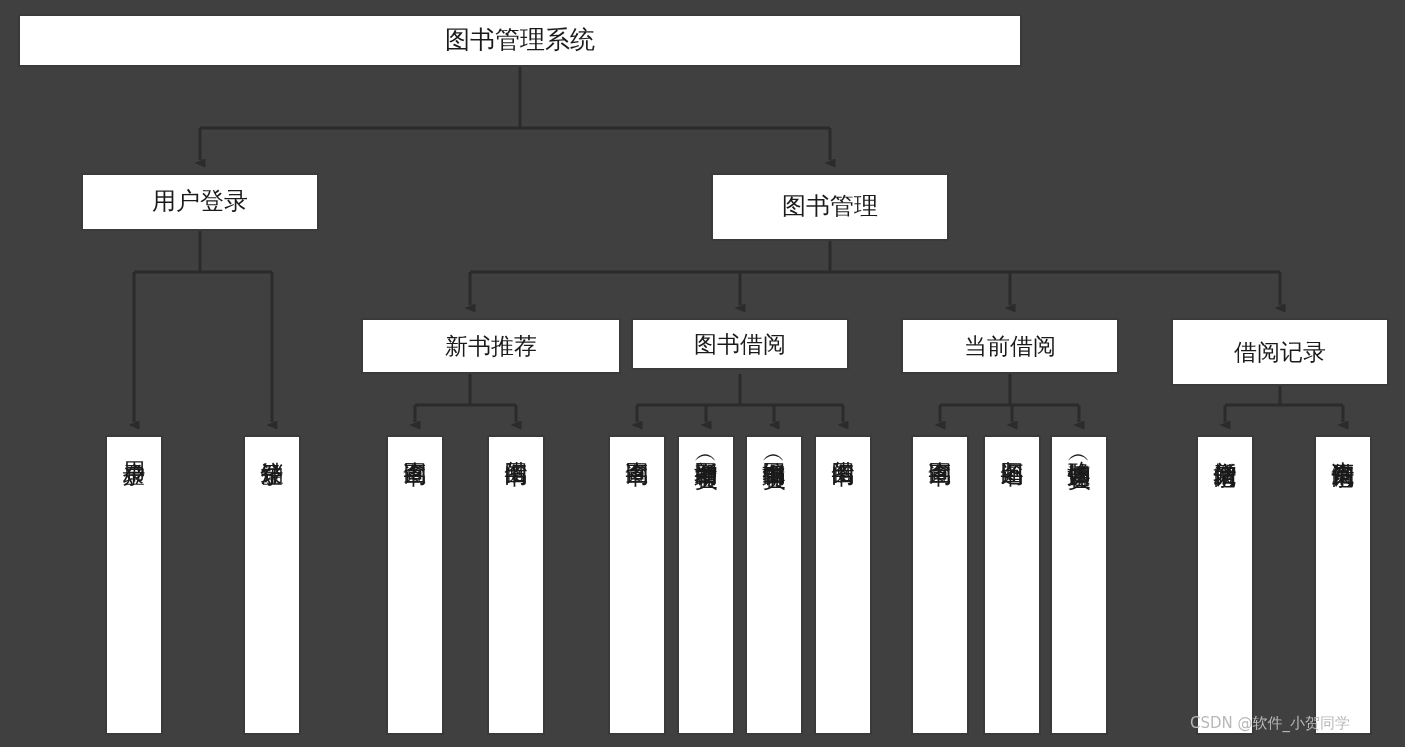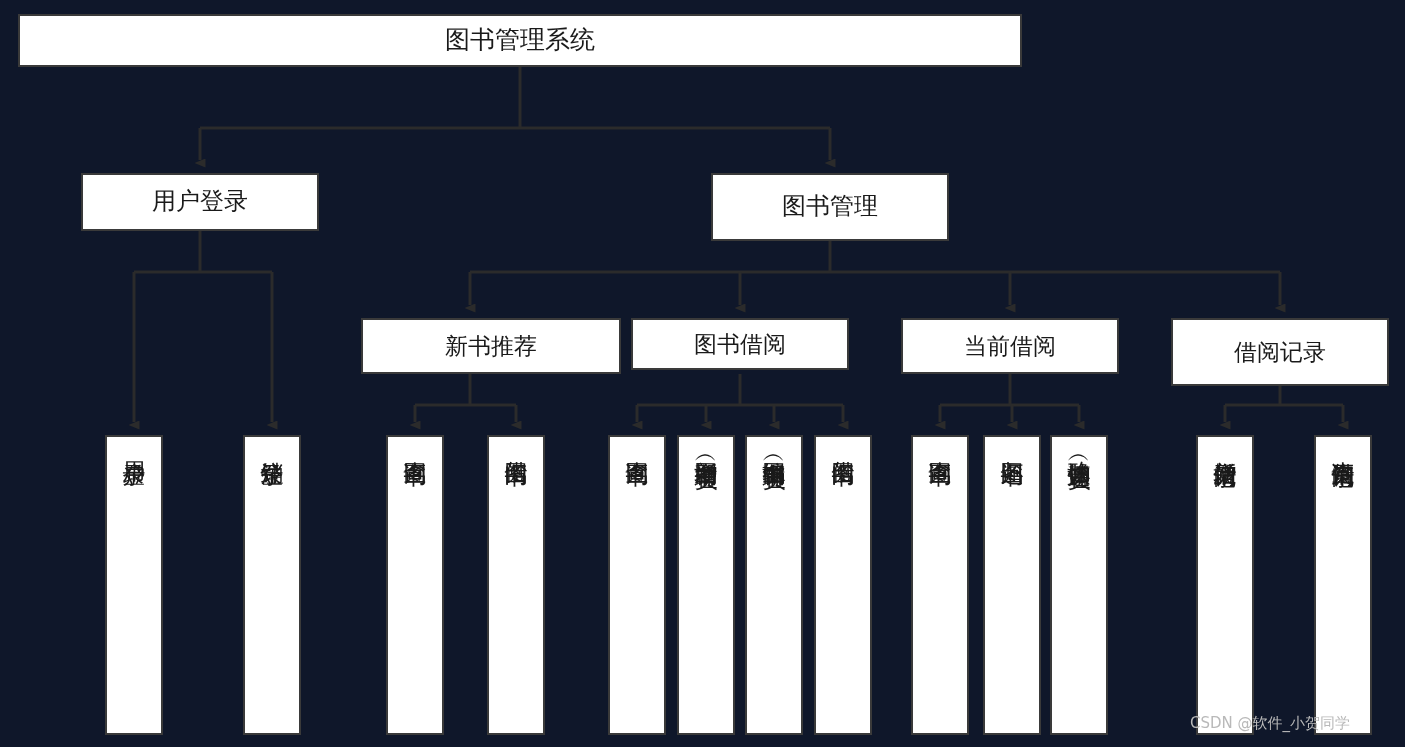--- a/index.html
+++ b/index.html
@@ -8,21 +8,21 @@
     padding: 0;
     background: #ffffff;
   }
   body {
     font-family: "DejaVu Sans", "Liberation Sans", sans-serif;
   }
   #canvas {
     position: relative;
     width: 1405px;
     height: 747px;
-    background: #0f172a;
+    background: #404040;
     overflow: hidden;
   }
   #wires {
     position: absolute;
     left: 0;
     top: 0;
     width: 1405px;
     height: 747px;
     pointer-events: none;
   }

